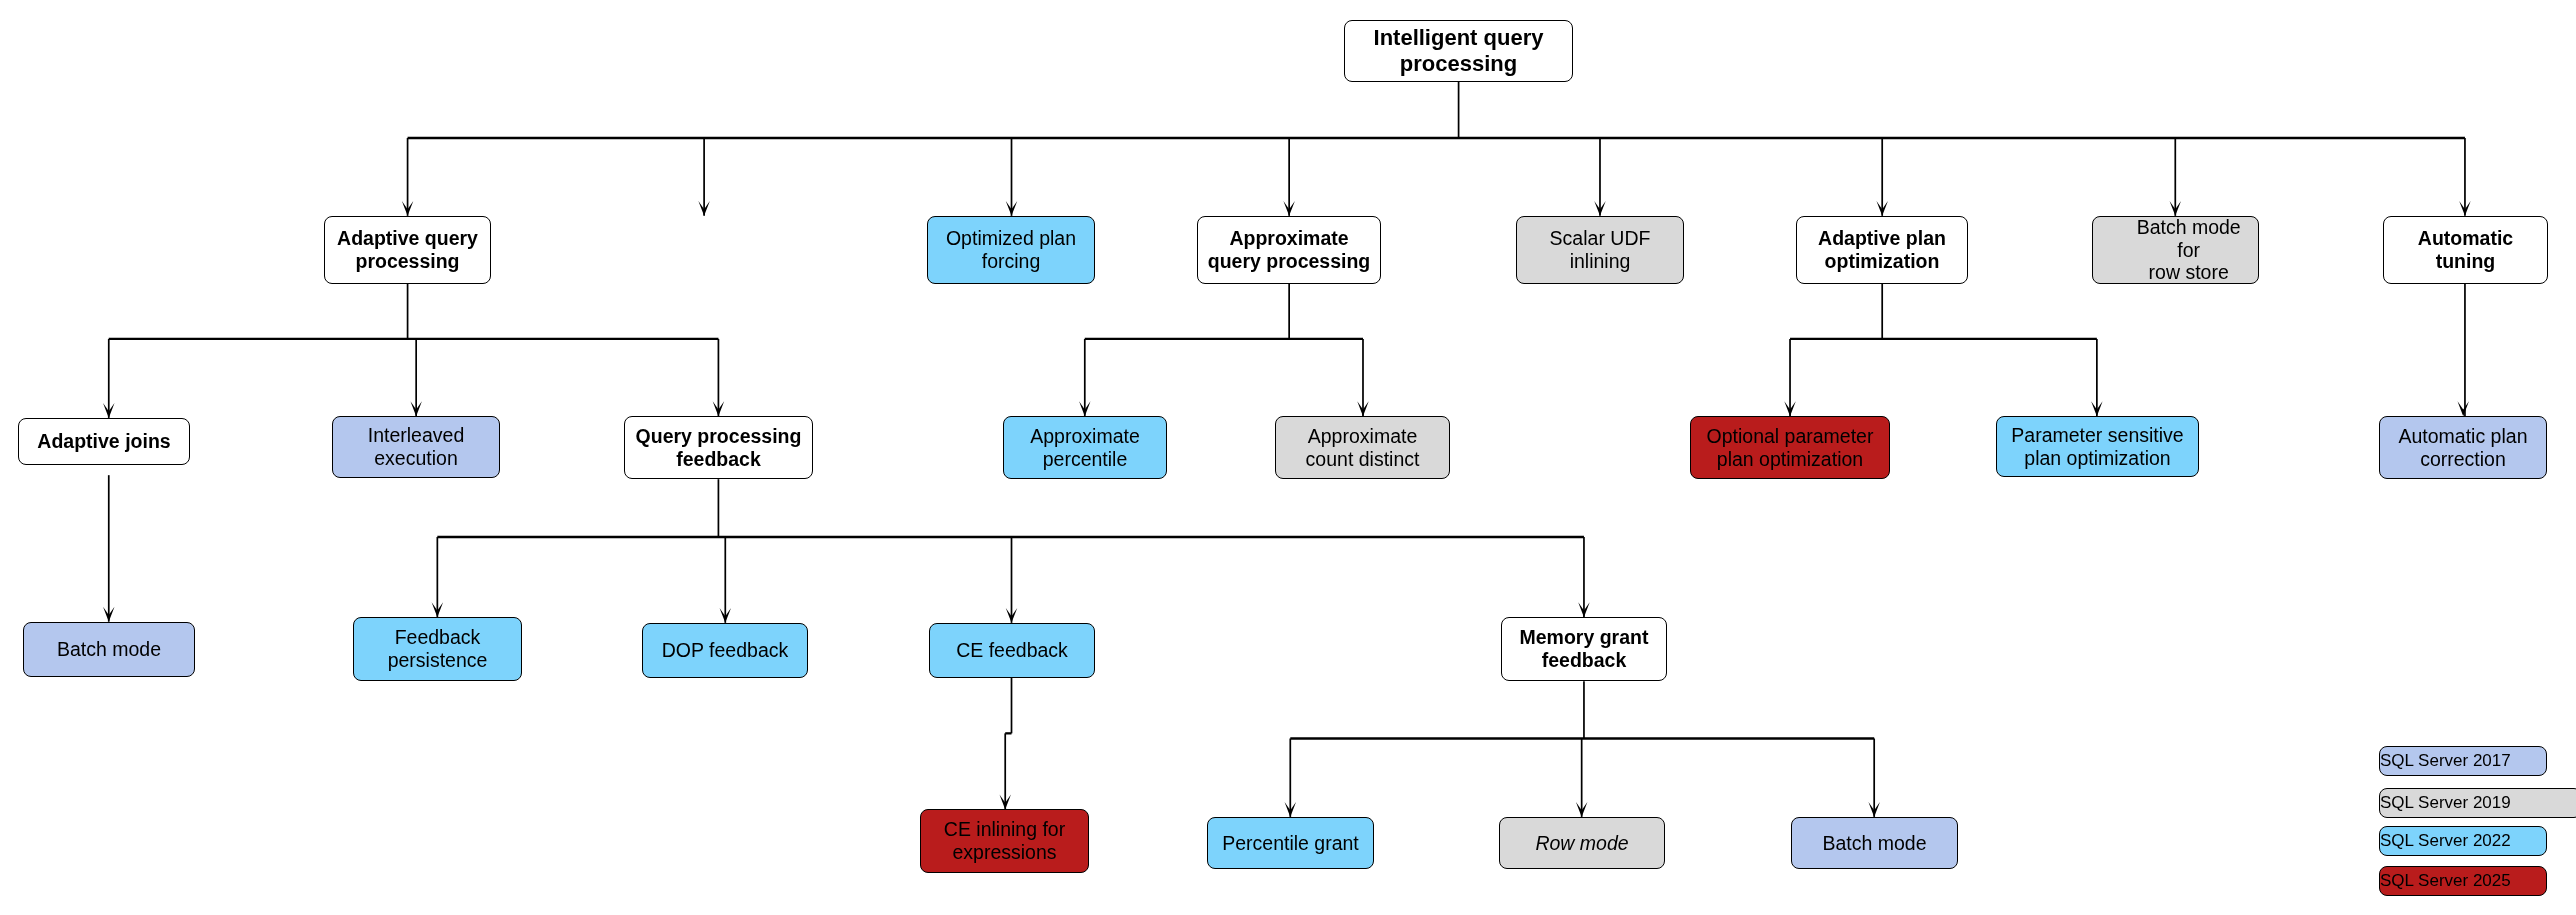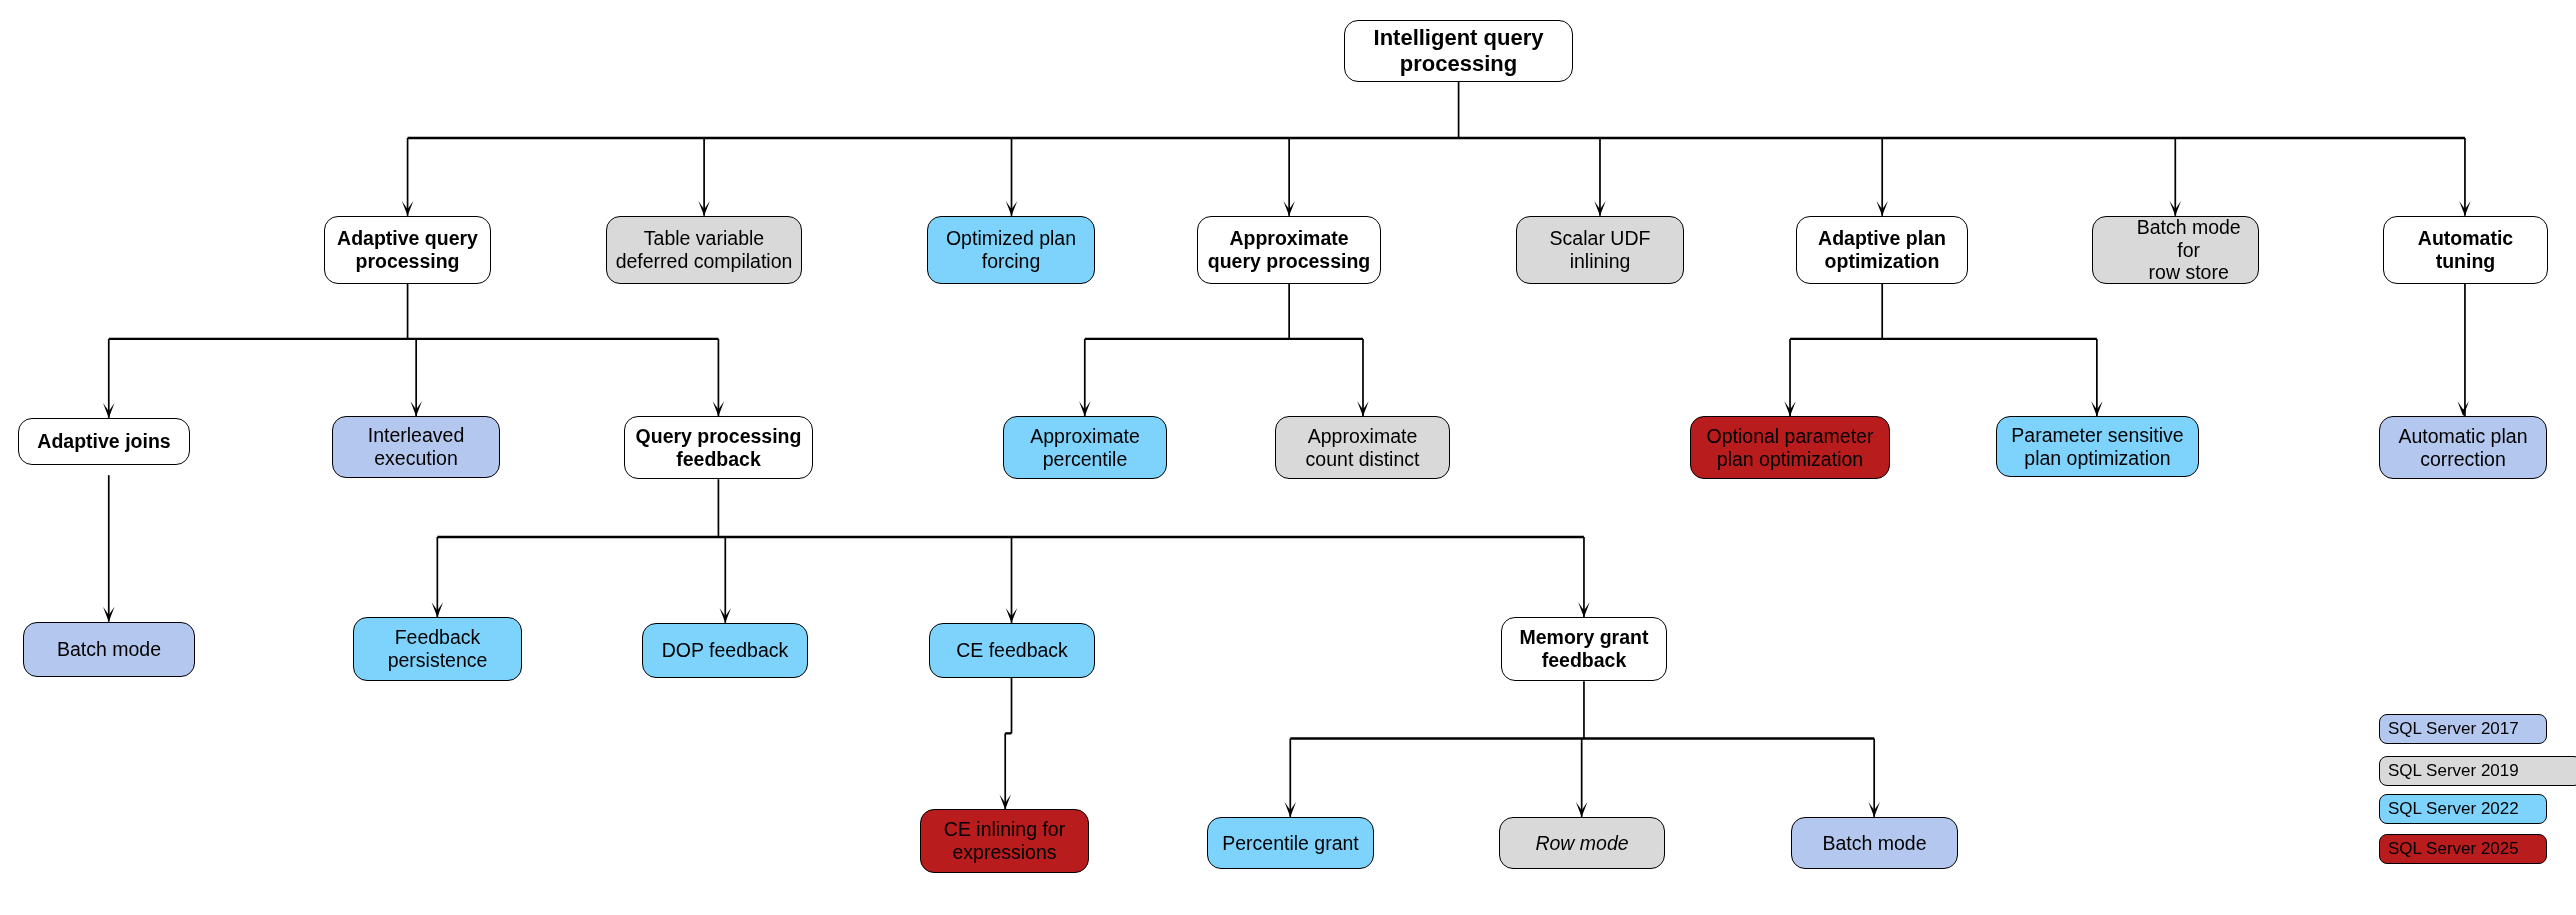--- a/index.html
+++ b/index.html
@@ -20,21 +20,21 @@
     left: 0;
     top: 0;
     width: 2576px;
     height: 916px;
     pointer-events: none;
   }
   .node {
     position: absolute;
     box-sizing: border-box;
     border: 1.7px solid #000000;
-    border-radius: 14px;
+    border-radius: 8px;
     display: flex;
     align-items: center;
     justify-content: center;
     text-align: center;
     color: #000000;
     line-height: 1.16;
     padding: 2.3px 5.7px;
     white-space: pre-line;
     z-index: 2;
   }
@@ -46,23 +46,23 @@
   .fill-green { background: #b91c1c; }
 
   .legend-item {
     position: absolute;
     box-sizing: border-box;
     border: 1.7px solid #000000;
     border-radius: 8px;
     display: flex;
     align-items: center;
     justify-content: flex-start;
-    padding-left: 8px;
     color: #000000;
     z-index: 2;
+    margin-top: 32px;
   }
 </style>
 </head>
 <body>
 
 <div id="canvas">
   <svg id="edges" viewBox="0 0 4500 1600" xmlns="http://www.w3.org/2000/svg">
       <path d="M 2548 142 L 2548 241" stroke="#000000" stroke-width="3" fill="none"></path>
       <path d="M 712 241 L 4306 241" stroke="#000000" stroke-width="4" fill="none"></path>
       <path d="M 712 241 L 712 377" stroke="#000000" stroke-width="3" fill="none"></path>
@@ -125,22 +125,20 @@
       <path d="M 2244 1401 L 2254 1427 L 2264 1401 L 2254 1415.3 Z" fill="#000000"></path>
       <path d="M 2763 1290 L 2763 1427" stroke="#000000" stroke-width="3" fill="none"></path>
       <path d="M 2753 1401 L 2763 1427 L 2773 1401 L 2763 1415.3 Z" fill="#000000"></path>
       <path d="M 3274 1290 L 3274 1427" stroke="#000000" stroke-width="3" fill="none"></path>
       <path d="M 3264 1401 L 3274 1427 L 3284 1401 L 3274 1415.3 Z" fill="#000000"></path>
     </svg>
 <div class="node fill-white bold" style="left: 1344px; top: 19.5px; width: 229px; height: 62px; font-size: 22px;">Intelligent query
 processing</div>
     <div class="node fill-white bold" style="left: 324px; top: 216px; width: 167px; height: 68px; font-size: 19.5px;">Adaptive query
 processing</div>
-    <div class="node fill-gray" style="left: 606px; top: 216px; width: 196px; height: 68px; font-size: 19.5px;">Table variable
-deferred compilation</div>
     <div class="node fill-orange" style="left: 927px; top: 216px; width: 168px; height: 68px; font-size: 19.5px;">Optimized plan
 forcing</div>
     <div class="node fill-white bold" style="left: 1197px; top: 216px; width: 184px; height: 68px; font-size: 19.5px;">Approximate
 query processing</div>
     <div class="node fill-gray" style="left: 1516px; top: 216px; width: 168px; height: 68px; font-size: 19.5px;">Scalar UDF
 inlining</div>
     <div class="node fill-white bold" style="left: 1796px; top: 216px; width: 172px; height: 68px; font-size: 19.5px;">Adaptive plan
 optimization</div>
     <div class="node fill-gray" style="left: 2092px; top: 216px; width: 167px; height: 68px; font-size: 19.5px; padding-left: 32px;">Batch mode for
 row store</div>

